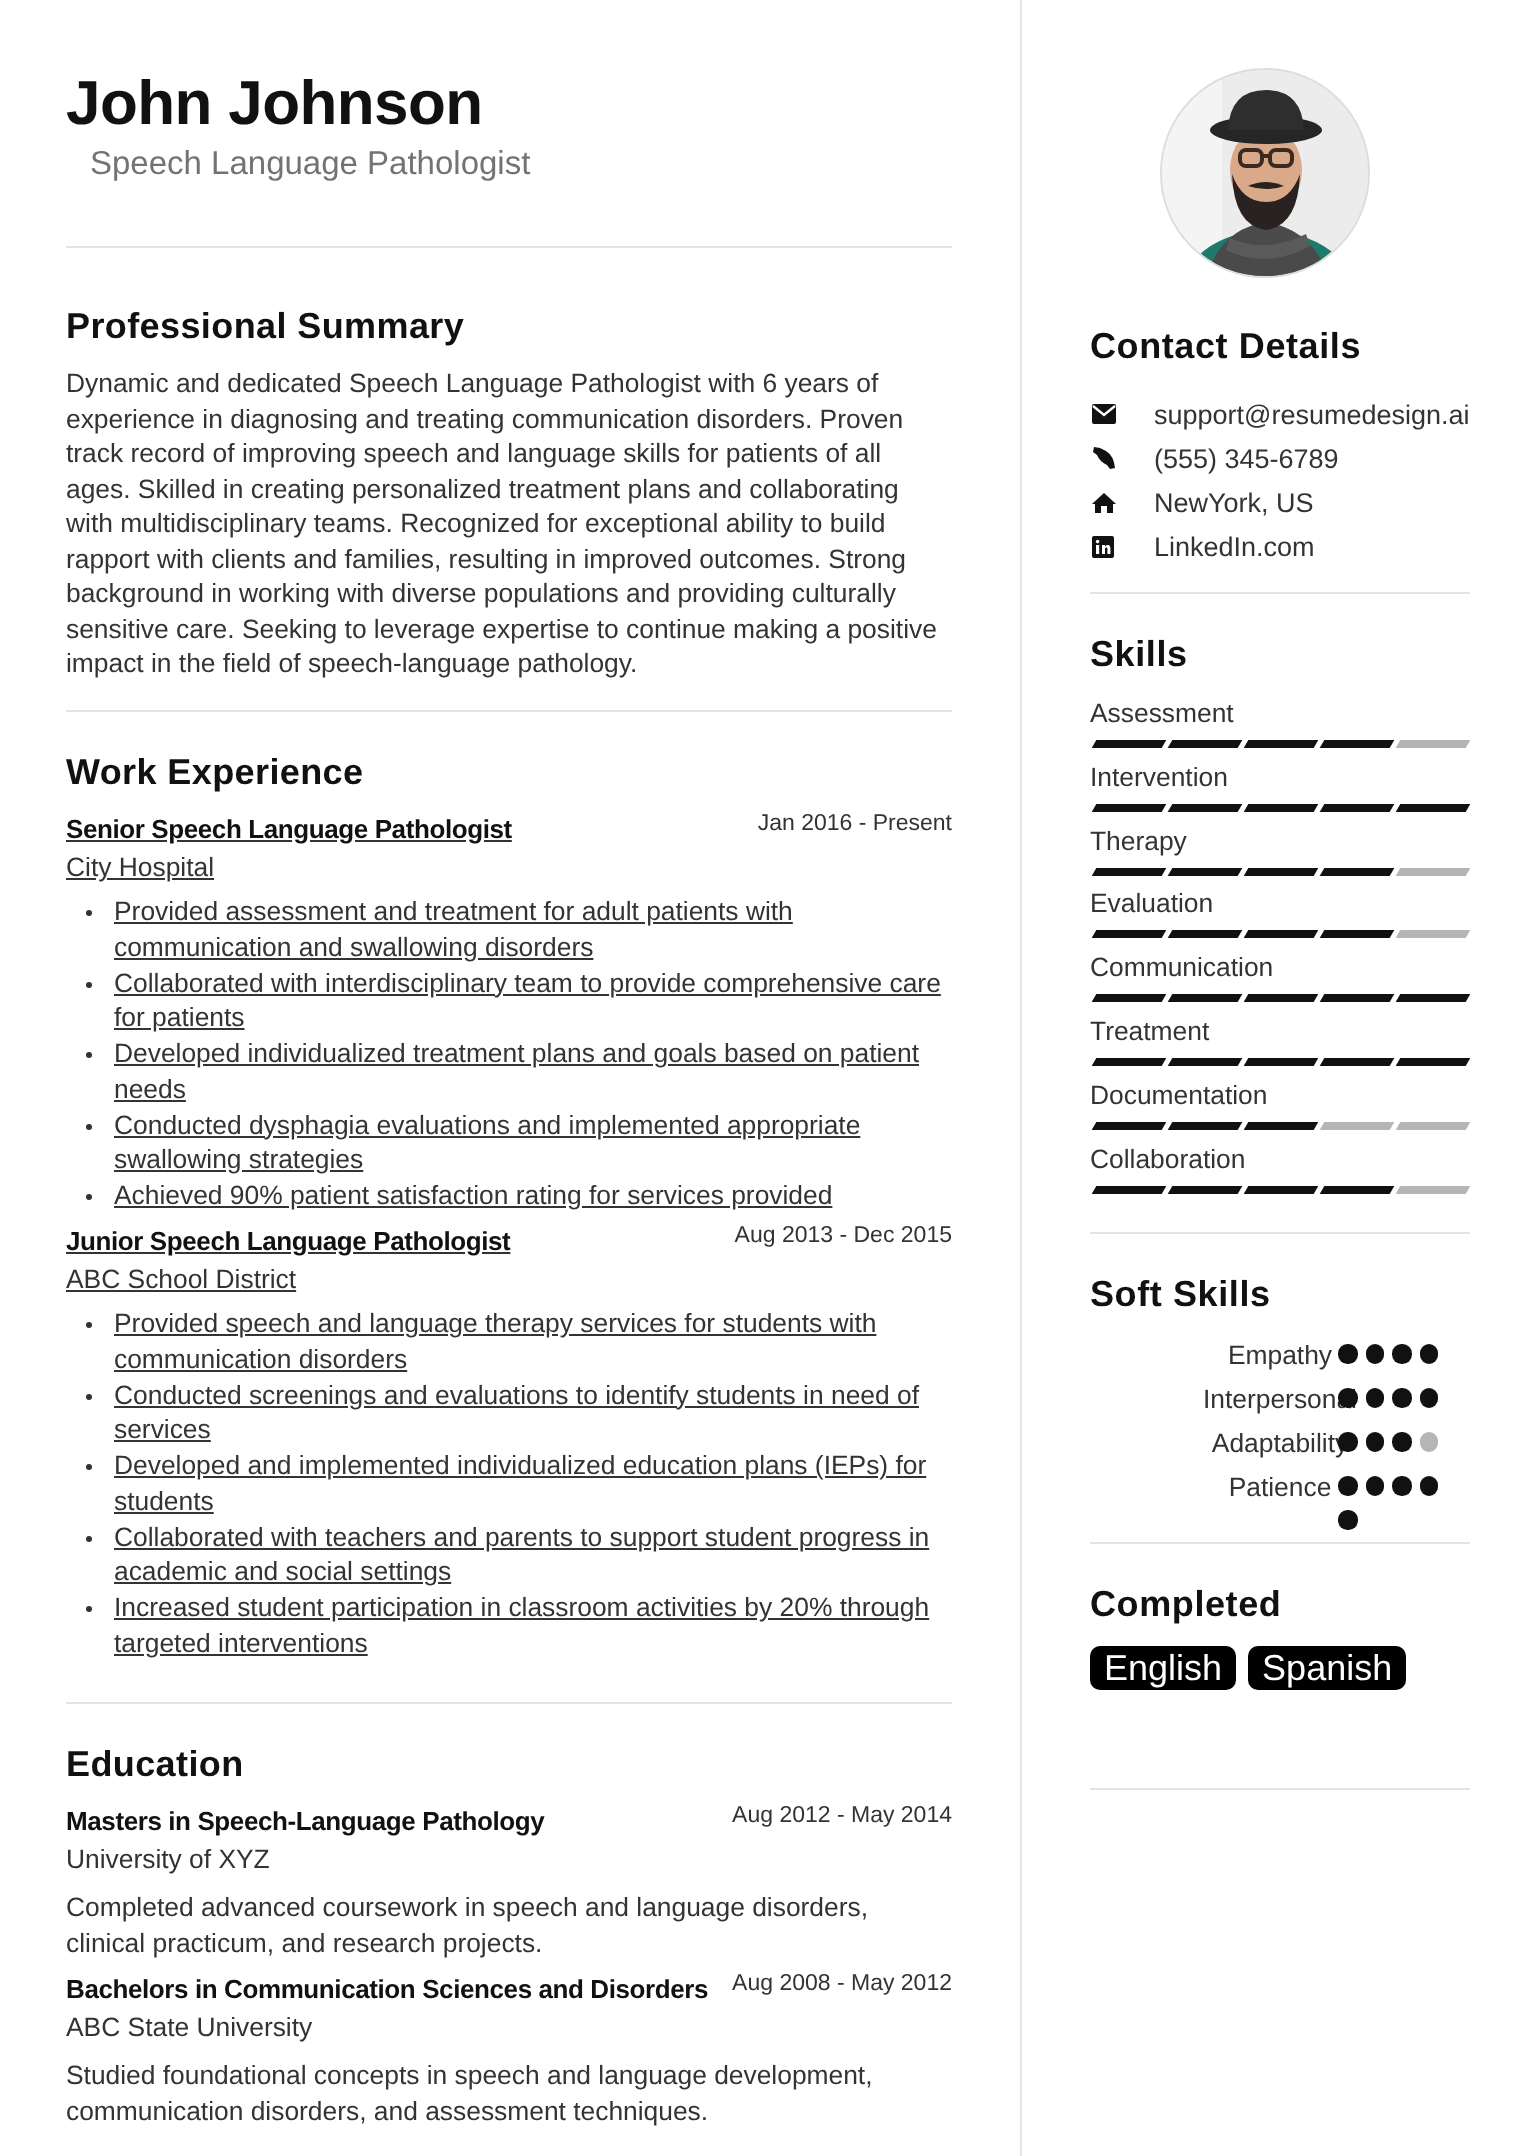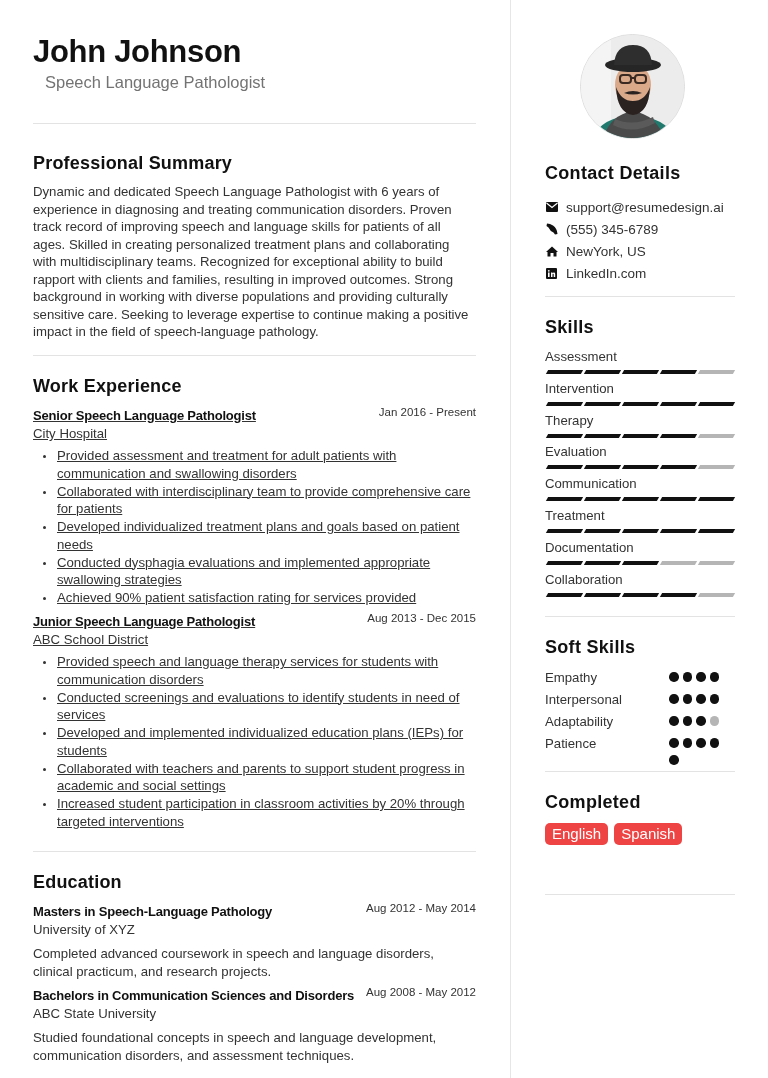--- a/index.html
+++ b/index.html
@@ -32,39 +32,39 @@
 
   
   .right { position: absolute; left: 545px; top: 0; width: 190px; }
   .photo { position: absolute; left: 35px; top: 34px; width: 105px; height: 105px; border-radius: 50%; overflow: hidden; border: 1px solid #ddd; background: #eee; }
   .r-title { position: absolute; left: 0; font-size: 18px; font-weight: 600; color: #111; letter-spacing: 0.3px; }
   .rhr { position: absolute; left: 0; width: 190px; height: 1px; background: #e3e3e3; }
 
   .contact { position: absolute; left: 0; width: 190px; }
   .contact-row { display: flex; align-items: center; height: 22px; }
   .contact-icon { width: 13px; height: 13px; margin-right: 8px; display: inline-flex; align-items: center; justify-content: center; }
-  .contact-text { font-size: 13.5px; color: #333; }
+  .contact-text { font-size: 13.5px; color: #333; margin-left: 11px; }
 
   .skills { position: absolute; left: 0; width: 190px; }
   .skill { height: 31.8px; }
   .skill-label { font-size: 13.2px; color: #333; line-height: 17px; }
   .skill-bar { display: flex; gap: 3px; margin-top: 5px; padding-left: 2px; }
   .seg { width: 35px; height: 4px; background: #111; transform: skewX(-30deg); }
   .seg.off { background: #b5b5b5; }
 
   .soft { position: absolute; left: 0; width: 190px; }
-  .soft-row { position: relative; height: 22px; display: flex; align-items: center; }
+  .soft-row { position: relative; height: 22px; display: flex; align-items: center; justify-content: center; }
   .soft-label { font-size: 13.2px; color: #333; }
   .dots { position: absolute; left: 124px; top: 6px; display: flex; gap: 4px; }
   .dot { width: 9.5px; height: 9.5px; border-radius: 50%; background: #111; }
   .dot.off { background: #b5b5b5; }
   .dot-extra { position: absolute; left: 124px; width: 9.5px; height: 9.5px; border-radius: 50%; background: #111; }
 
   .langs { position: absolute; left: 0; display: flex; gap: 6px; }
-  .lang { background: #ef4444; color: #fff; font-size: 15px; padding: 3px 7px; border-radius: 5px; line-height: 16px; }
+  .lang { background: #000000; color: #fff; font-size: 18px; padding: 3px 7px; border-radius: 5px; line-height: 16px; }
 </style>
 </head>
 <body>
 
 <div class="page">
   <div class="vdivider"></div>
 
   <div class="left">
     <div class="name">John Johnson</div>
     <div class="title">Speech Language Pathologist</div>

